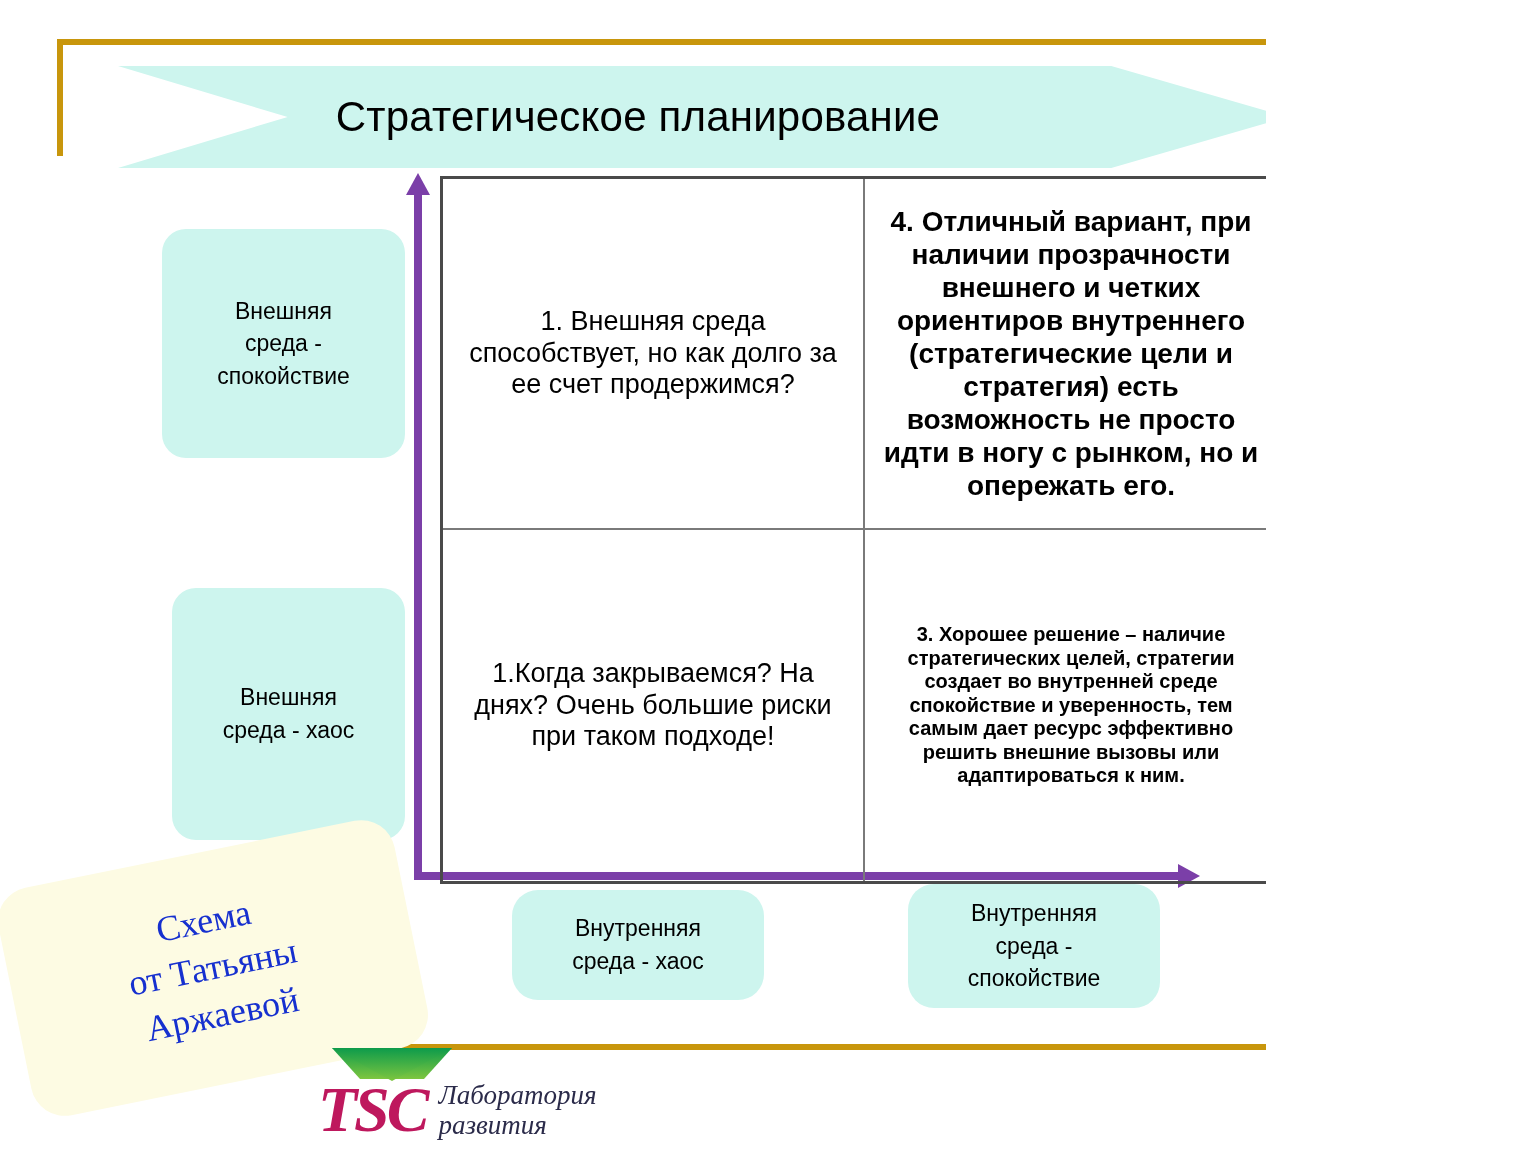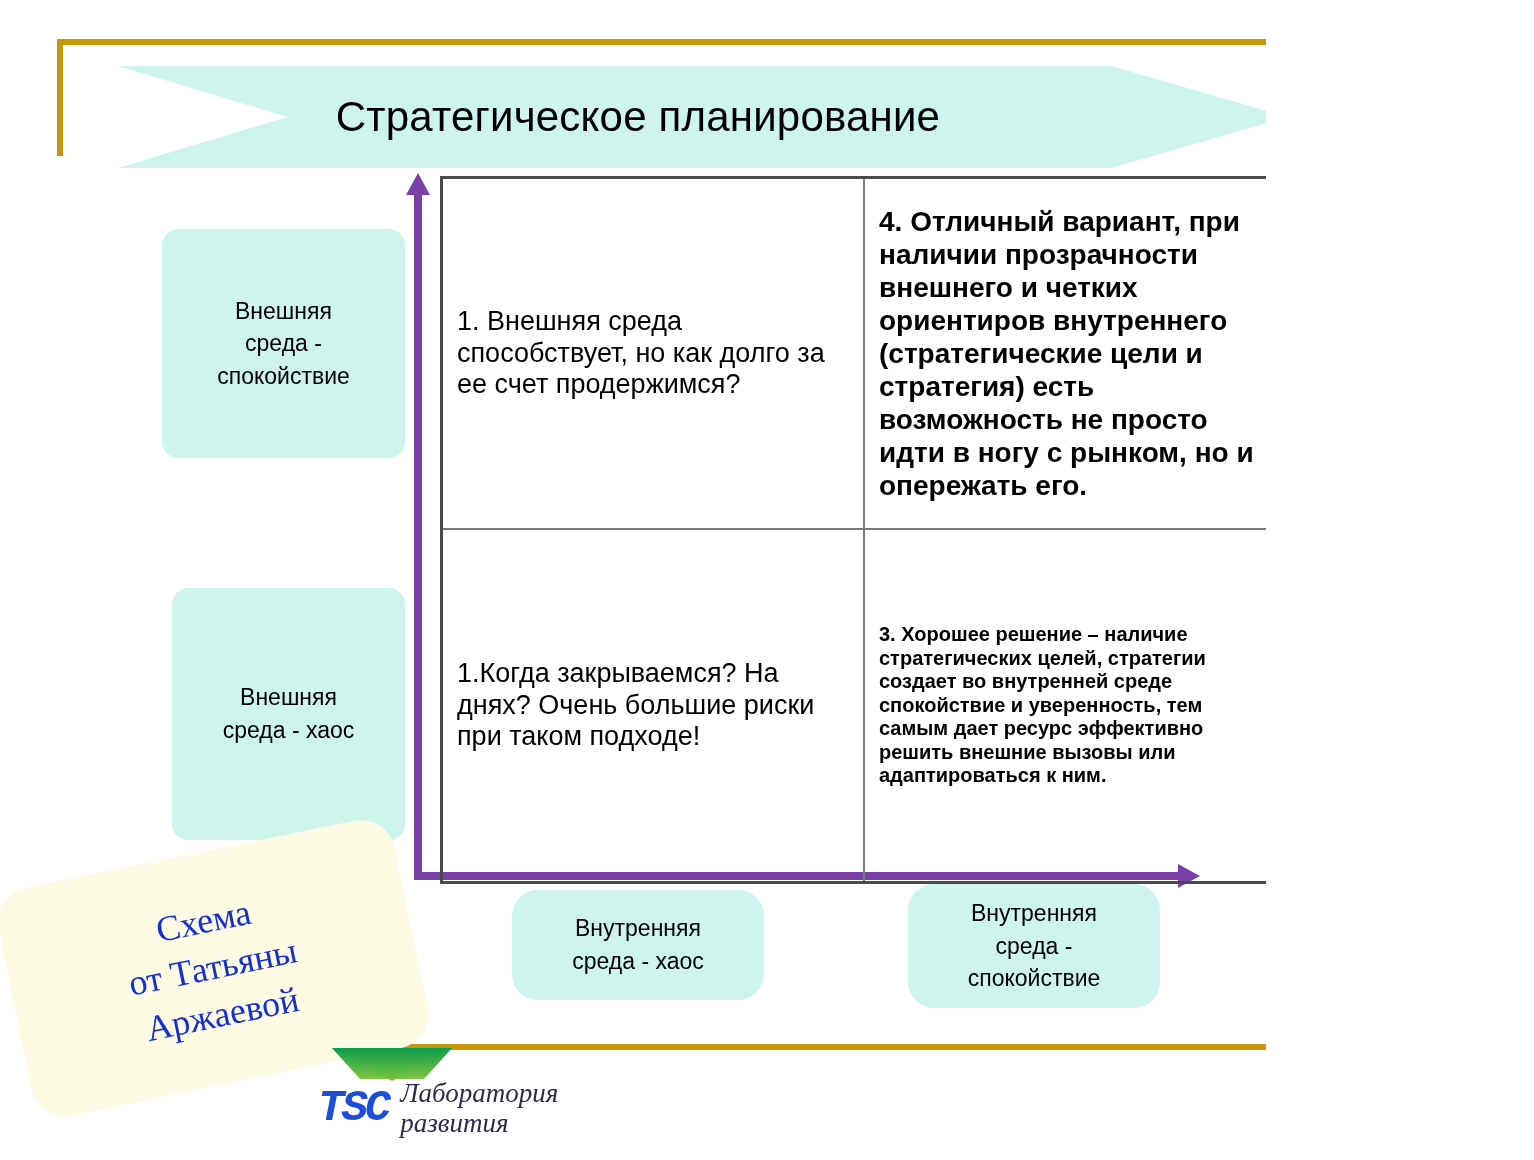--- a/index.html
+++ b/index.html
@@ -128,34 +128,34 @@
     display: grid;
     grid-template-columns: 422px 1fr;
     grid-template-rows: 351px 1fr;
   }
   .cell {
     display: flex;
     align-items: center;
     justify-content: center;
     box-sizing: border-box;
     padding: 6px 14px;
-    text-align: left;
+    text-align: center;
     color: #000000;
     line-height: 1.18;
   }
   .cell.r1c1 { border-right: 2px solid #7a7a7a; border-bottom: 2px solid #7a7a7a; font-size: 27px; }
   .cell.r1c2 { border-bottom: 2px solid #7a7a7a; font-size: 28px; font-weight: bold; }
   .cell.r2c1 { border-right: 2px solid #7a7a7a; font-size: 27px; }
   .cell.r2c2 { font-size: 20px; font-weight: bold; }
 
   
   .chip {
     position: absolute;
     background: #cdf5ee;
-    border-radius: 16px;
+    border-radius: 24px;
     display: flex;
     align-items: center;
     justify-content: center;
     text-align: center;
     color: #000000;
     font-size: 23px;
     line-height: 1.42;
     white-space: pre-line;
   }
   .chip-ext-calm  { left: 162px; top: 229px; width: 243px; height: 229px; }
@@ -201,25 +201,25 @@
     height: 104px;
   }
   .logo-row {
     position: absolute;
     left: 0;
     top: 30px;
     display: flex;
     align-items: center;
   }
   .logo-tsc {
-    font-family: Liberation Mono, monospace;
+    font-family: Liberation Serif, serif;
     font-weight: bold;
     font-style: italic;
-    font-size: 44px;
-    color: #1d4ed8;
+    font-size: 64px;
+    color: #be185d;
     letter-spacing: -3px;
     line-height: 1;
   }
   .logo-words {
     margin-left: 12px;
     font-family: Liberation Serif, serif;
     font-style: italic;
     font-size: 27px;
     color: #2b2b4a;
     line-height: 1.12;

